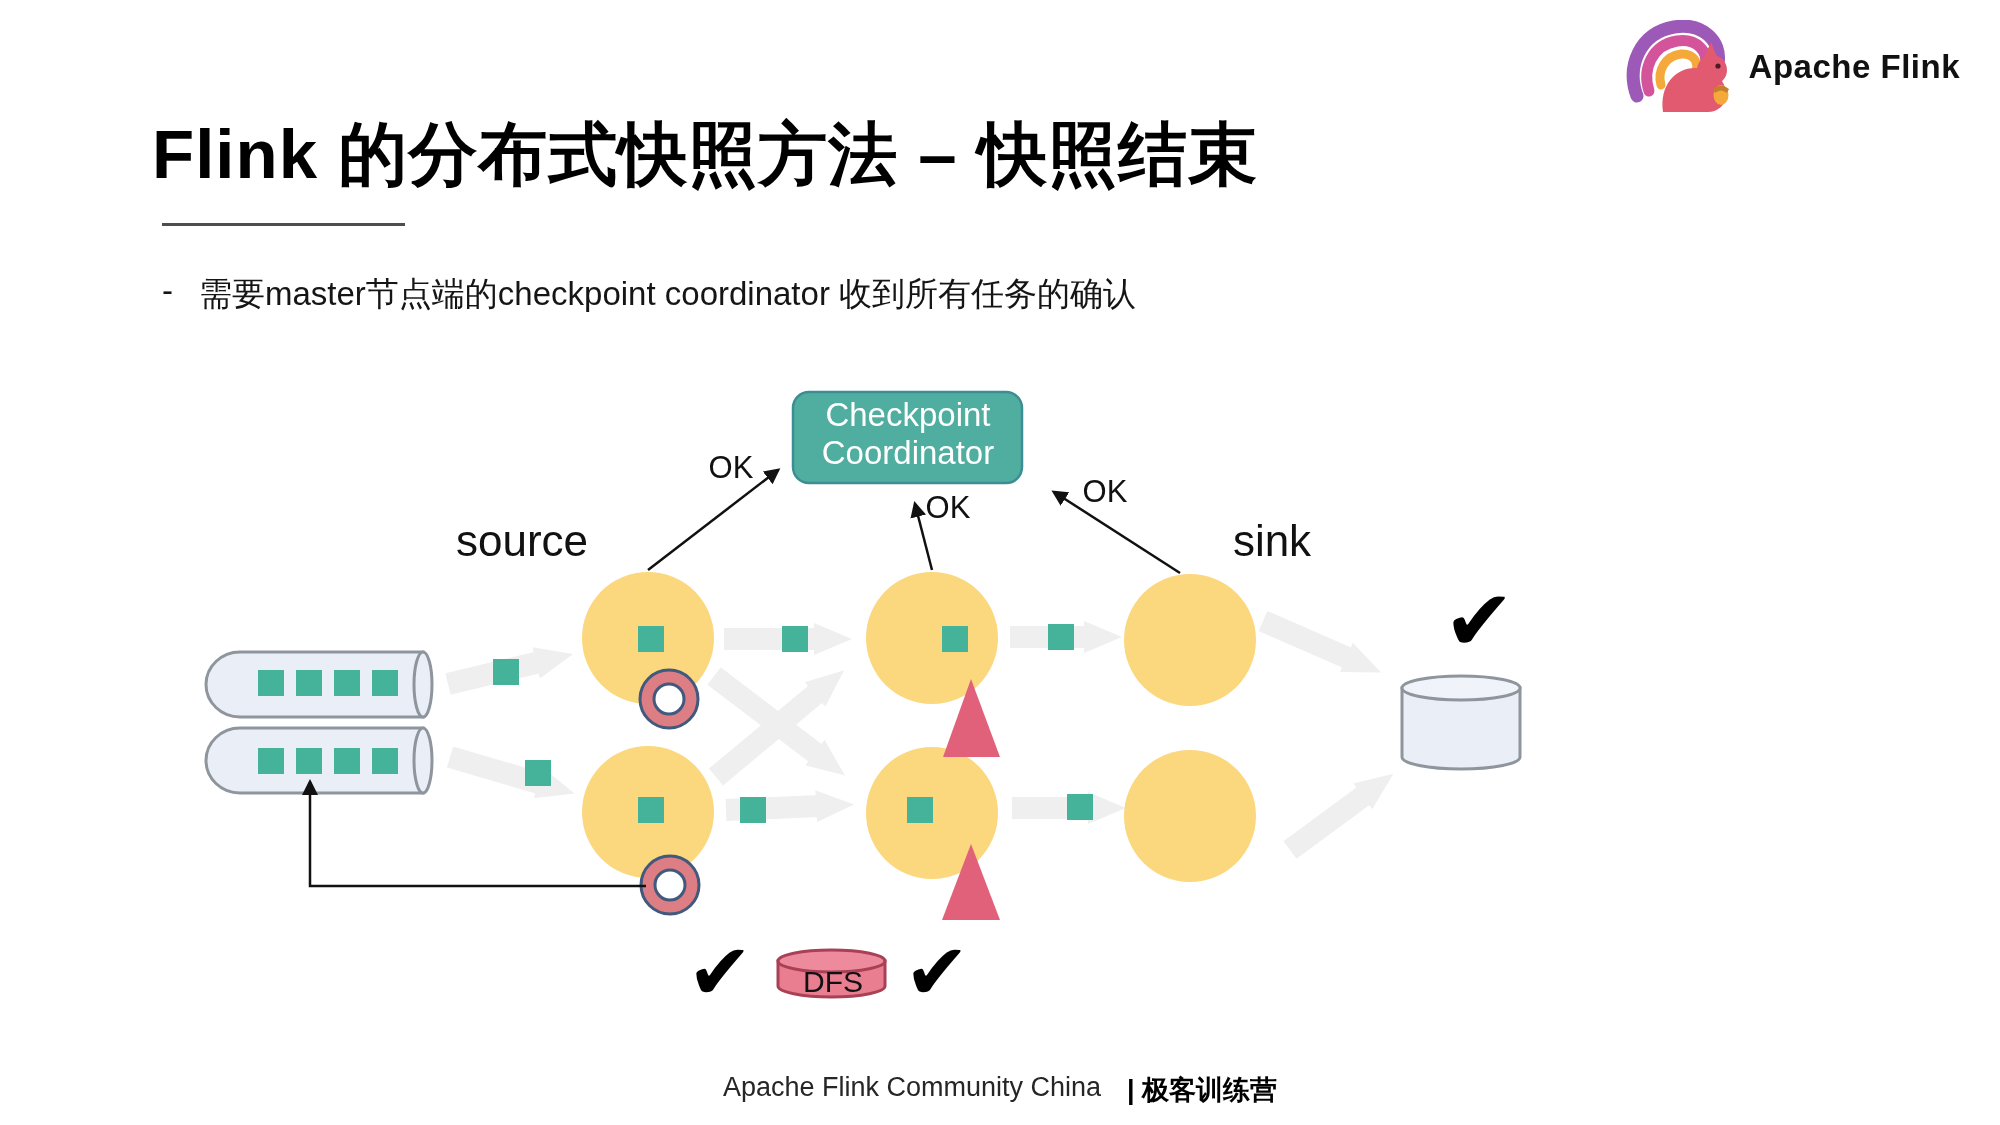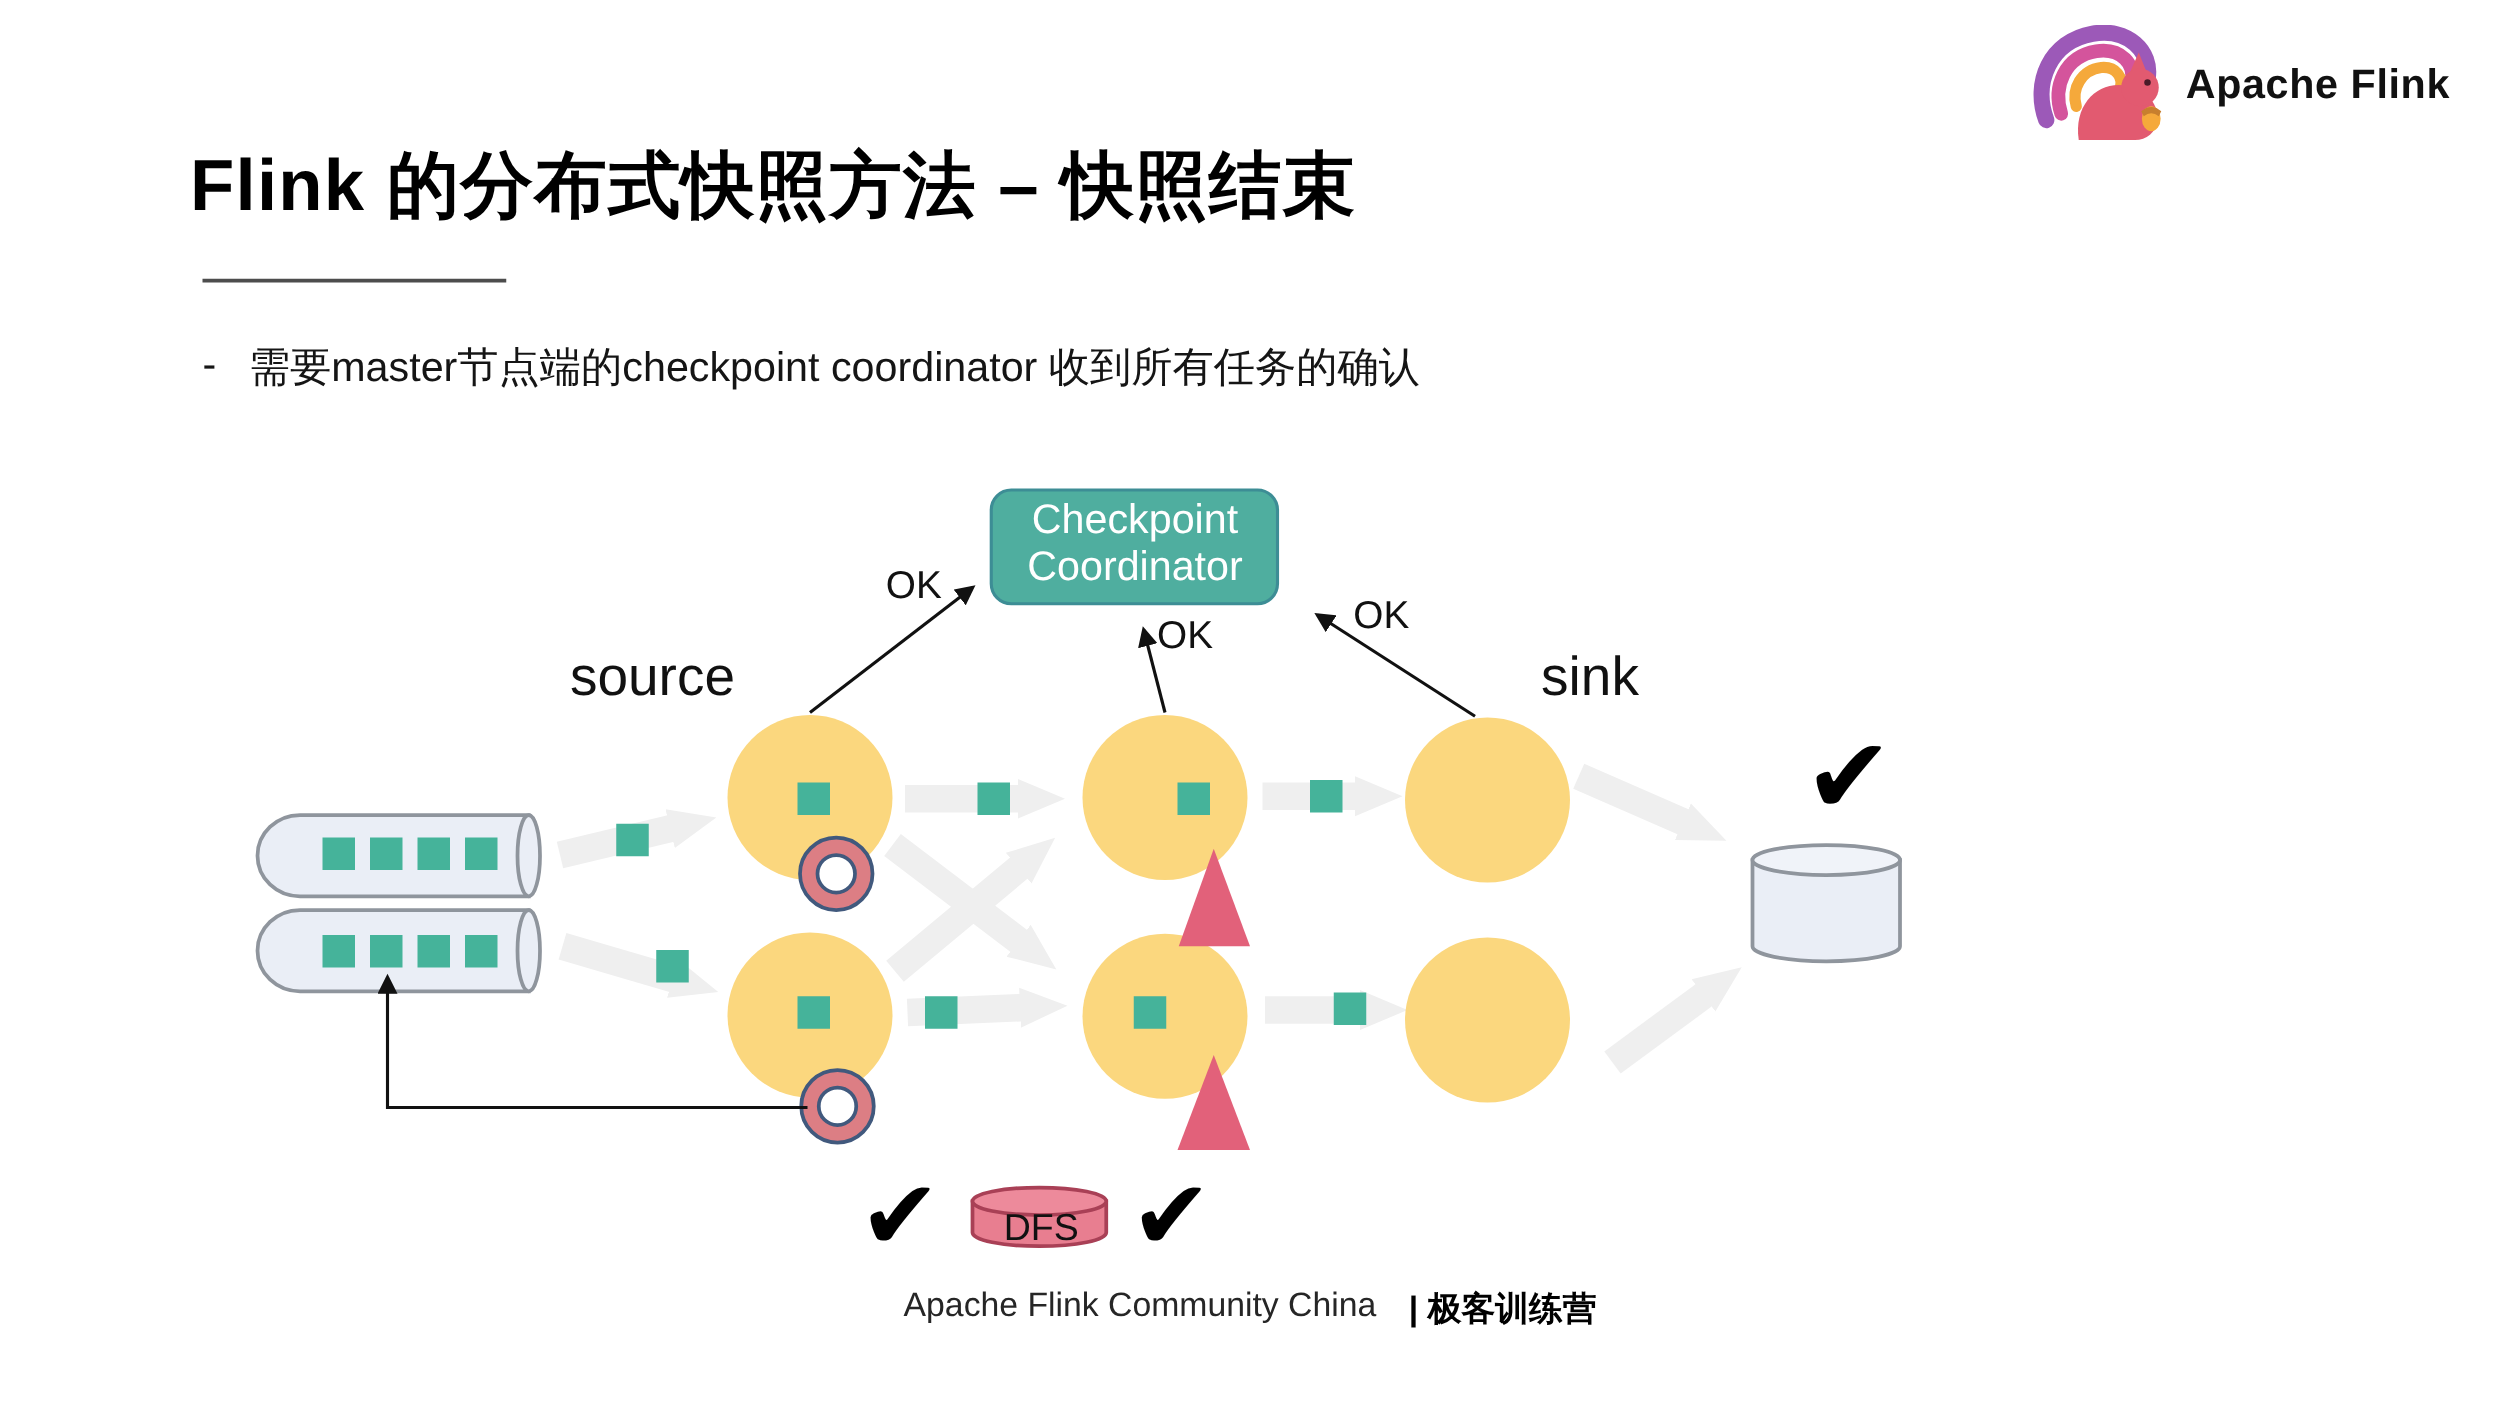--- a/index.html
+++ b/index.html
@@ -8,29 +8,29 @@
     background:#ffffff;
     font-family:"Liberation Sans","DejaVu Sans",sans-serif;
   }
   .slide { position:absolute; inset:0; }
 
   .logo-row { position:absolute; top:20px; right:40px; display:flex; align-items:center; gap:14px; }
   .brand { font-size:33px; font-weight:bold; color:#111; letter-spacing:0.5px; }
 
   .title {
     position:absolute; left:152px; top:120px; margin:0;
-    font-size:58px; line-height:1; font-weight:bold; color:#000; letter-spacing:1px;
+    font-size:69px; line-height:1; font-weight:bold; color:#000; letter-spacing:1px;
     white-space:nowrap;
   }
   .title-rule { position:absolute; left:162px; top:223px; width:243px; height:3px; background:#4d4d4d; }
 
   .bullet { position:absolute; left:162px; top:272px; display:flex; gap:26px; font-size:33px; color:#151515; white-space:nowrap; }
 
   .footer {
-    position:absolute; top:1029px; left:0; width:100%;
+    position:absolute; top:1072px; left:0; width:100%;
     display:flex; justify-content:center; gap:26px;
     font-size:27px; color:#262626; white-space:nowrap;
   }
   .footer .bold { font-weight:bold; color:#000;text-align:center; }
 
   svg.diagram { position:absolute; left:0; top:0; width:2000px; height:1125px; }
   svg text { font-family:"Liberation Sans","DejaVu Sans",sans-serif; }
   .flow { stroke:#EFEFEF; stroke-width:22; fill:none; }
   .ack  { stroke:#111; stroke-width:2.5; fill:none; }
   .lbl  { fill:#111; font-size:44px; }

